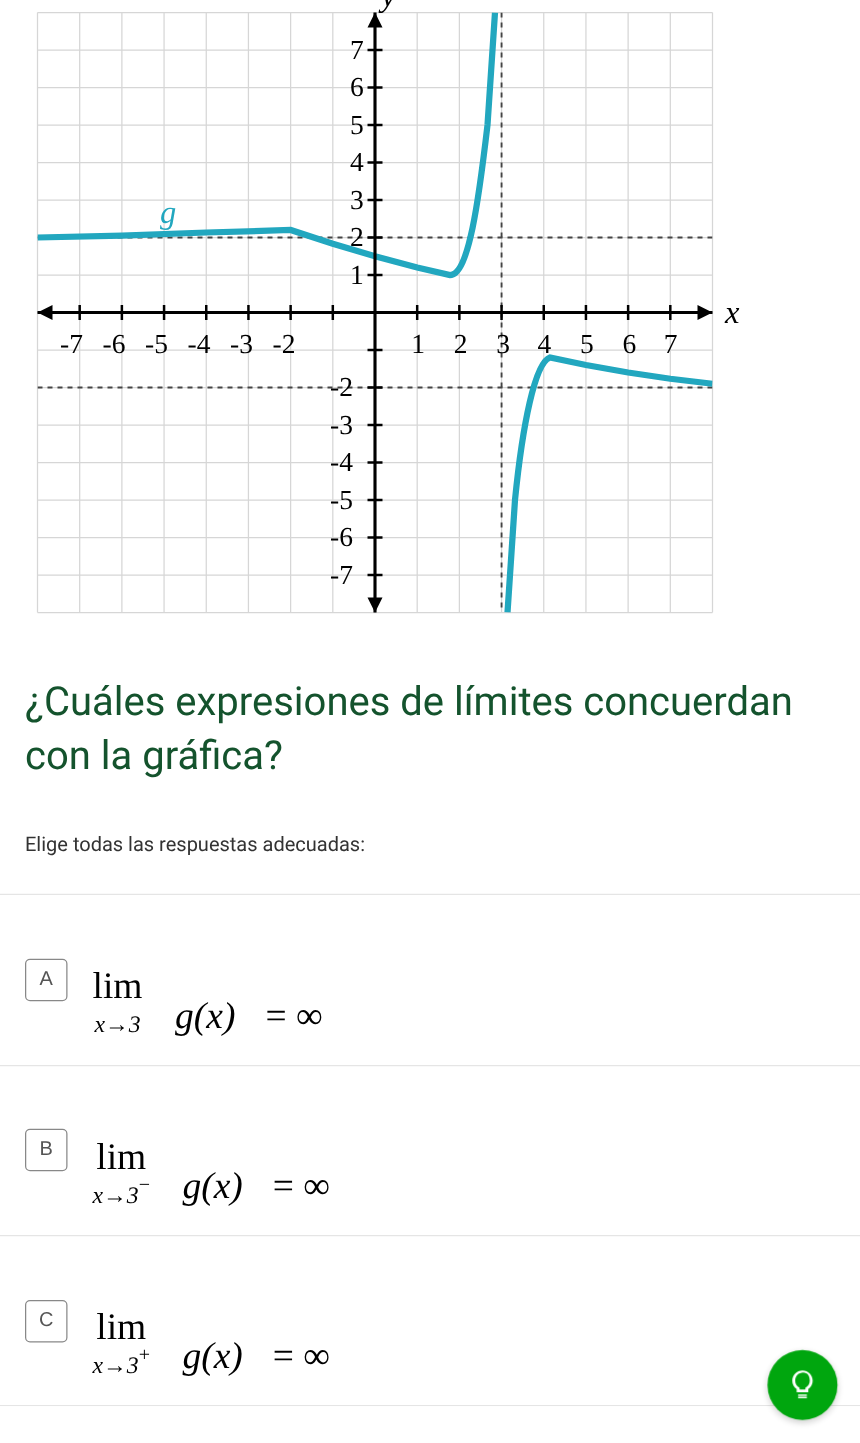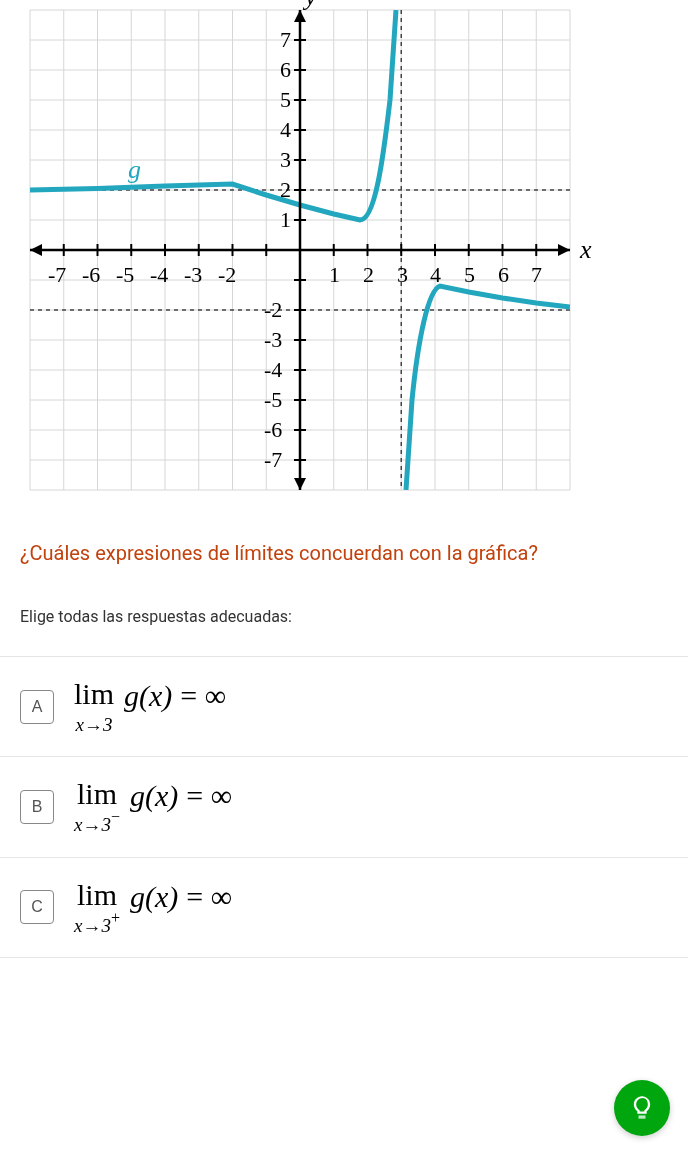--- a/index.html
+++ b/index.html
@@ -16,22 +16,22 @@
   svg.graph { display: block; }
   .grid-line { stroke: #d6d6d6; stroke-width: 1; }
   .axis-line { stroke: #000; stroke-width: 2.5; }
   .tick-line { stroke: #000; stroke-width: 2; }
   .tick-label { font-family: "Times New Roman", serif; font-size: 22px; fill: #000; }
   .curve { stroke: #22a7bf; stroke-width: 5; fill: none; }
   .asymptote { stroke: #444; stroke-width: 1.5; stroke-dasharray: 4 4; fill: none; }
   .func-label { font-family: "Times New Roman", serif; font-style: italic; font-size: 26px; fill: #22a7bf; }
   .axis-label { font-family: "Times New Roman", serif; font-style: italic; font-size: 26px; fill: #000; }
   .question {
-    font-size: 20px;
-    color: #c2410c;
+    font-size: 32px;
+    color: #14532d;
     padding: 40px 4px 20px 20px;
     line-height: 1.35;
   }
   .prompt {
     font-size: 16px;
     color: #333;
     padding: 20px 20px 20px 20px;
   }
   .options {
     margin-top: 10px;
@@ -55,22 +55,23 @@
     justify-content: center;
     font-size: 16px;
     color: #555;
     flex-shrink: 0;
     font-family: -apple-system, sans-serif;
   }
   .math {
     font-family: "Times New Roman", serif;
     font-size: 30px;
     display: flex;
-    align-items: flex-start;
-    gap: 4px;
+    align-items: flex-end;
+    gap: 20px;
+    margin-top: 36px;
   }
   .lim-block {
     display: inline-flex;
     flex-direction: column;
     align-items: center;
     line-height: 1;
     margin-right: 6px;
   }
   .lim-top { font-size: 30px; }
   .lim-bot { font-size: 19px; margin-top: 2px; }

